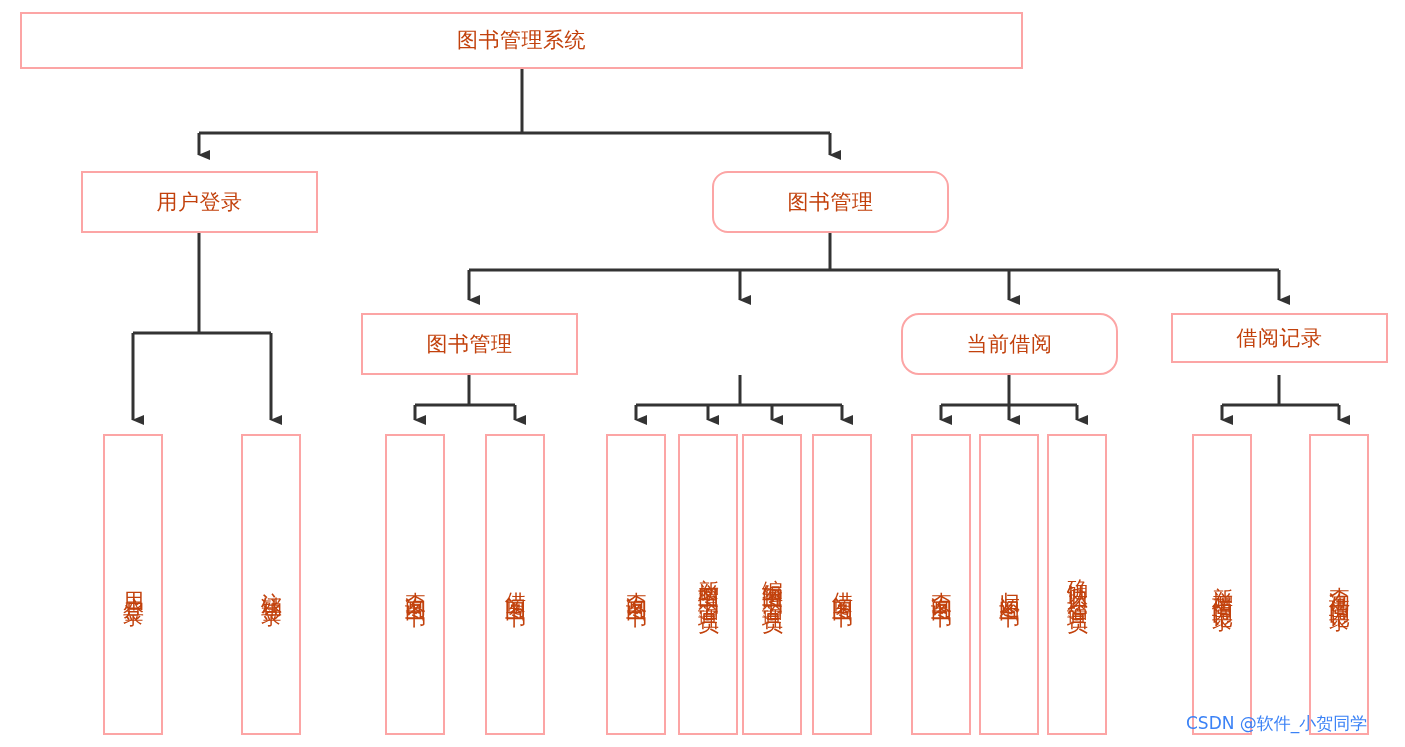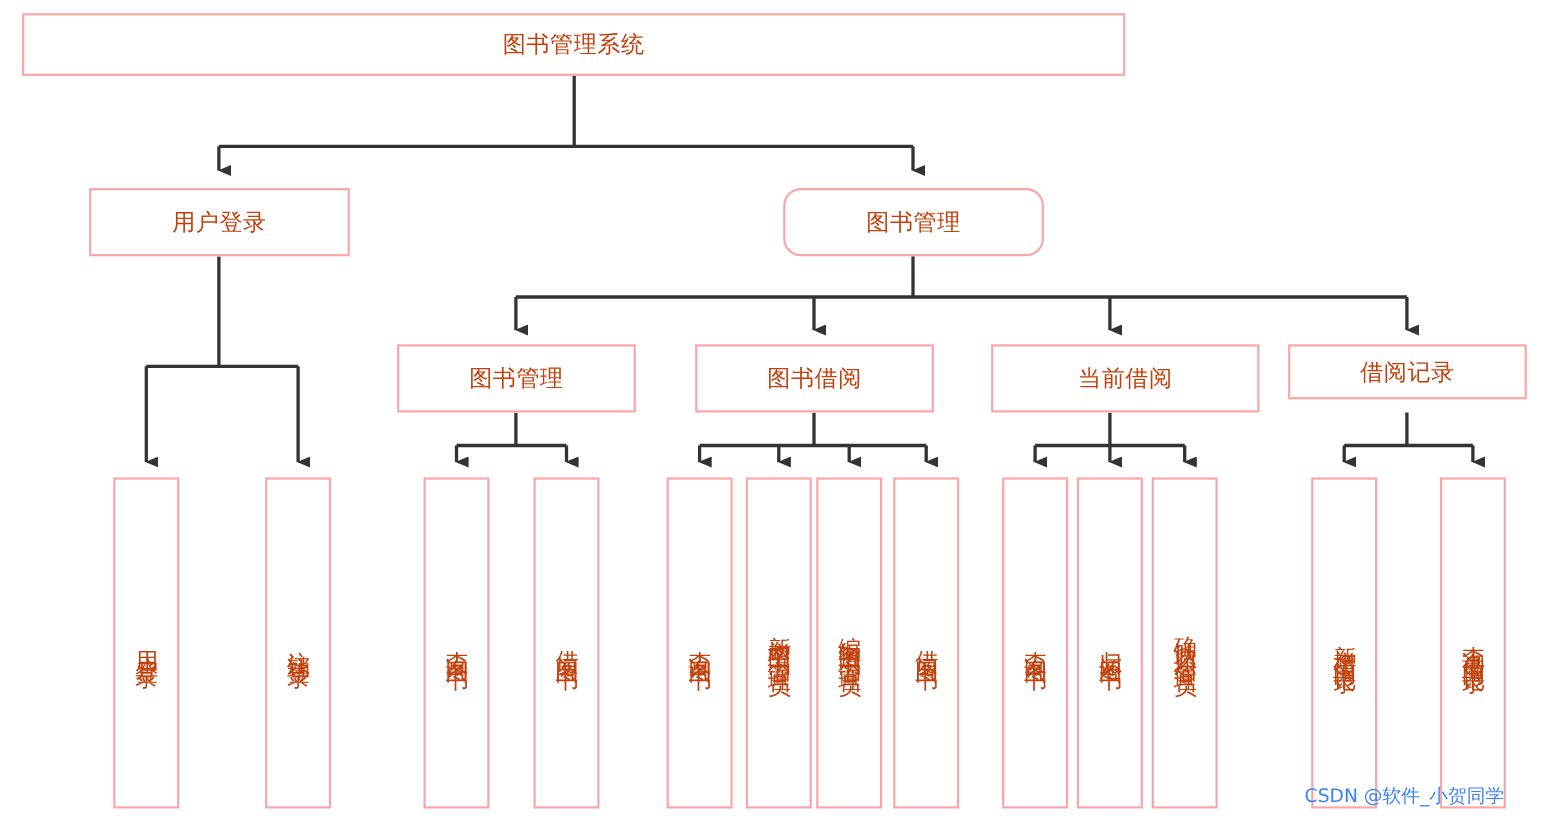--- a/index.html
+++ b/index.html
@@ -130,24 +130,21 @@
   <div class="node node-h" style="left:81px; top:171px; width:237px; height:62px;">
     <span>用户登录</span>
   </div>
   <div class="node node-h" style="left:712px; top:171px; width:237px; height:62px;border-radius:16px;">
     <span>图书管理</span>
   </div>
 
   <div class="node node-h" style="left:361px; top:313px; width:217px; height:62px;">
     <span>图书管理</span>
   </div>
-  <div class="node node-h" style="left:632px; top:313px; width:217px; height:62px;">
-    <span>图书借阅</span>
-  </div>
-  <div class="node node-h" style="left:901px; top:313px; width:244px; height:62px;">
+  <div class="node node-h" style="left:901px; top:313px; width:217px; height:62px;border-radius:18px;">
     <span>当前借阅</span>
   </div>
   <div class="node node-h" style="left:1171px; top:313px; width:217px; height:50px;">
     <span>借阅记录</span>
   </div>
 
   <div class="node node-v" style="left:103px; top:434px; width:60px; height:301px;">
     <span class="vlabel">用户登录</span>
   </div>
   <div class="node node-v" style="left:241px; top:434px; width:60px; height:301px;">

